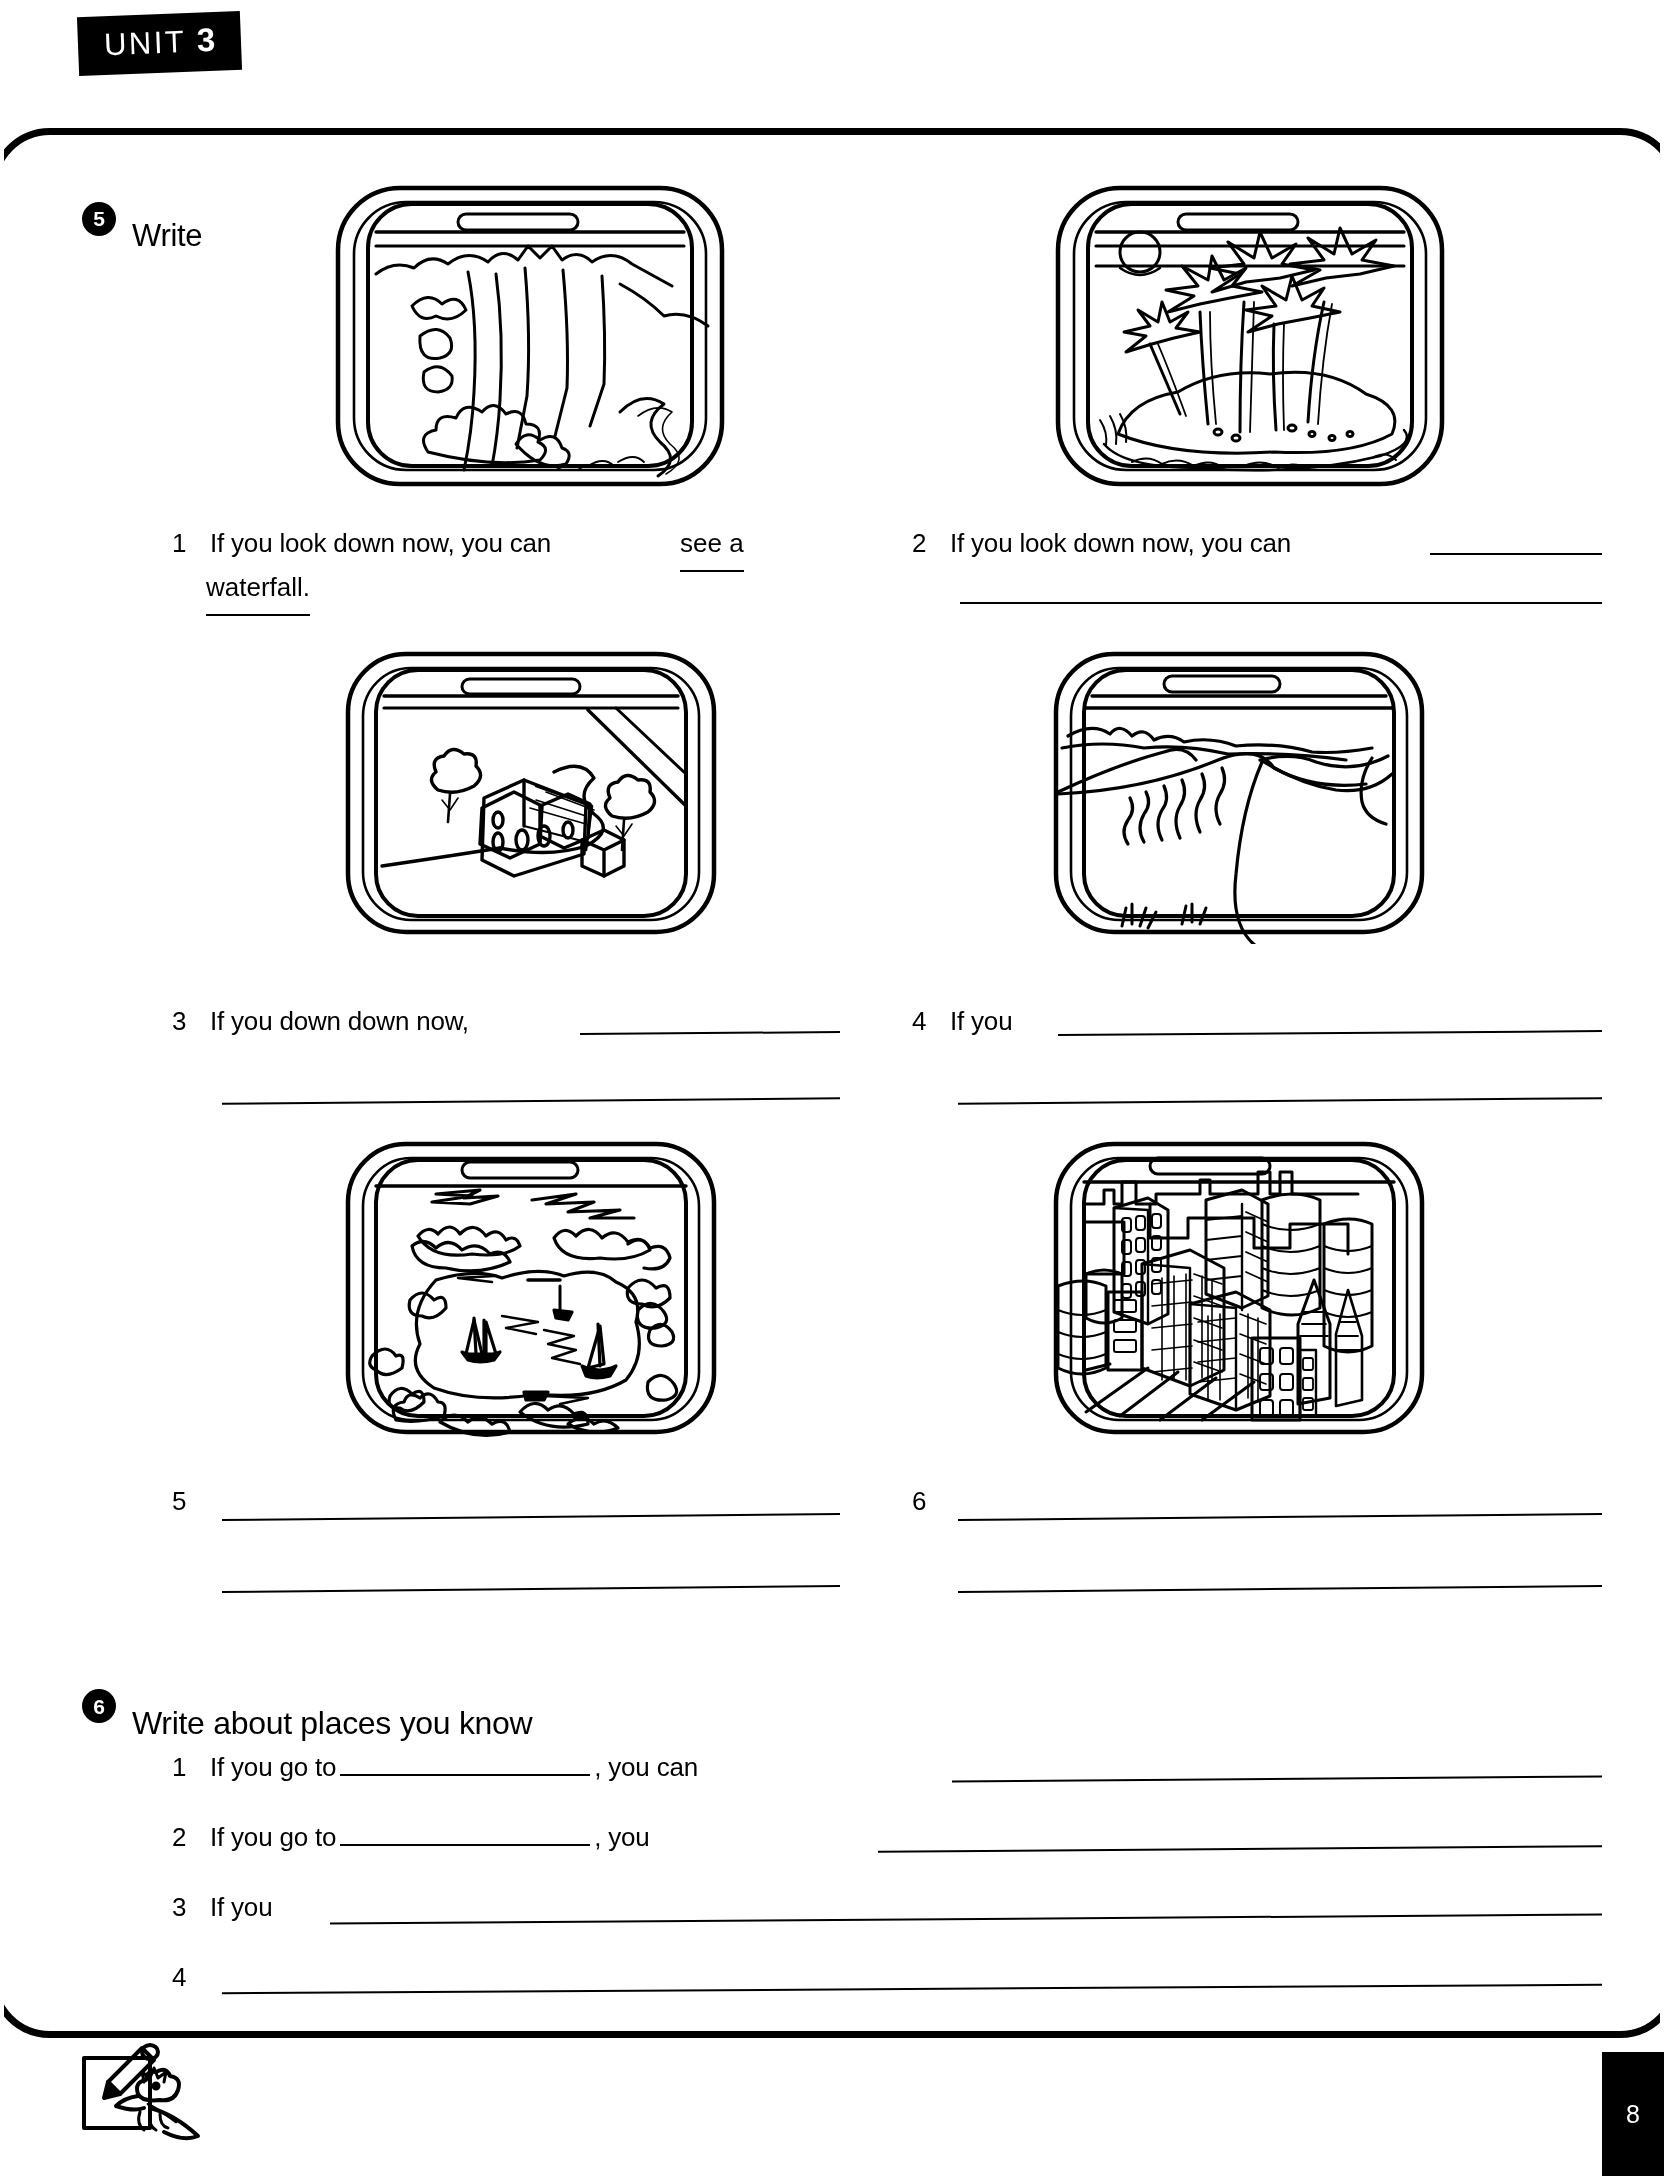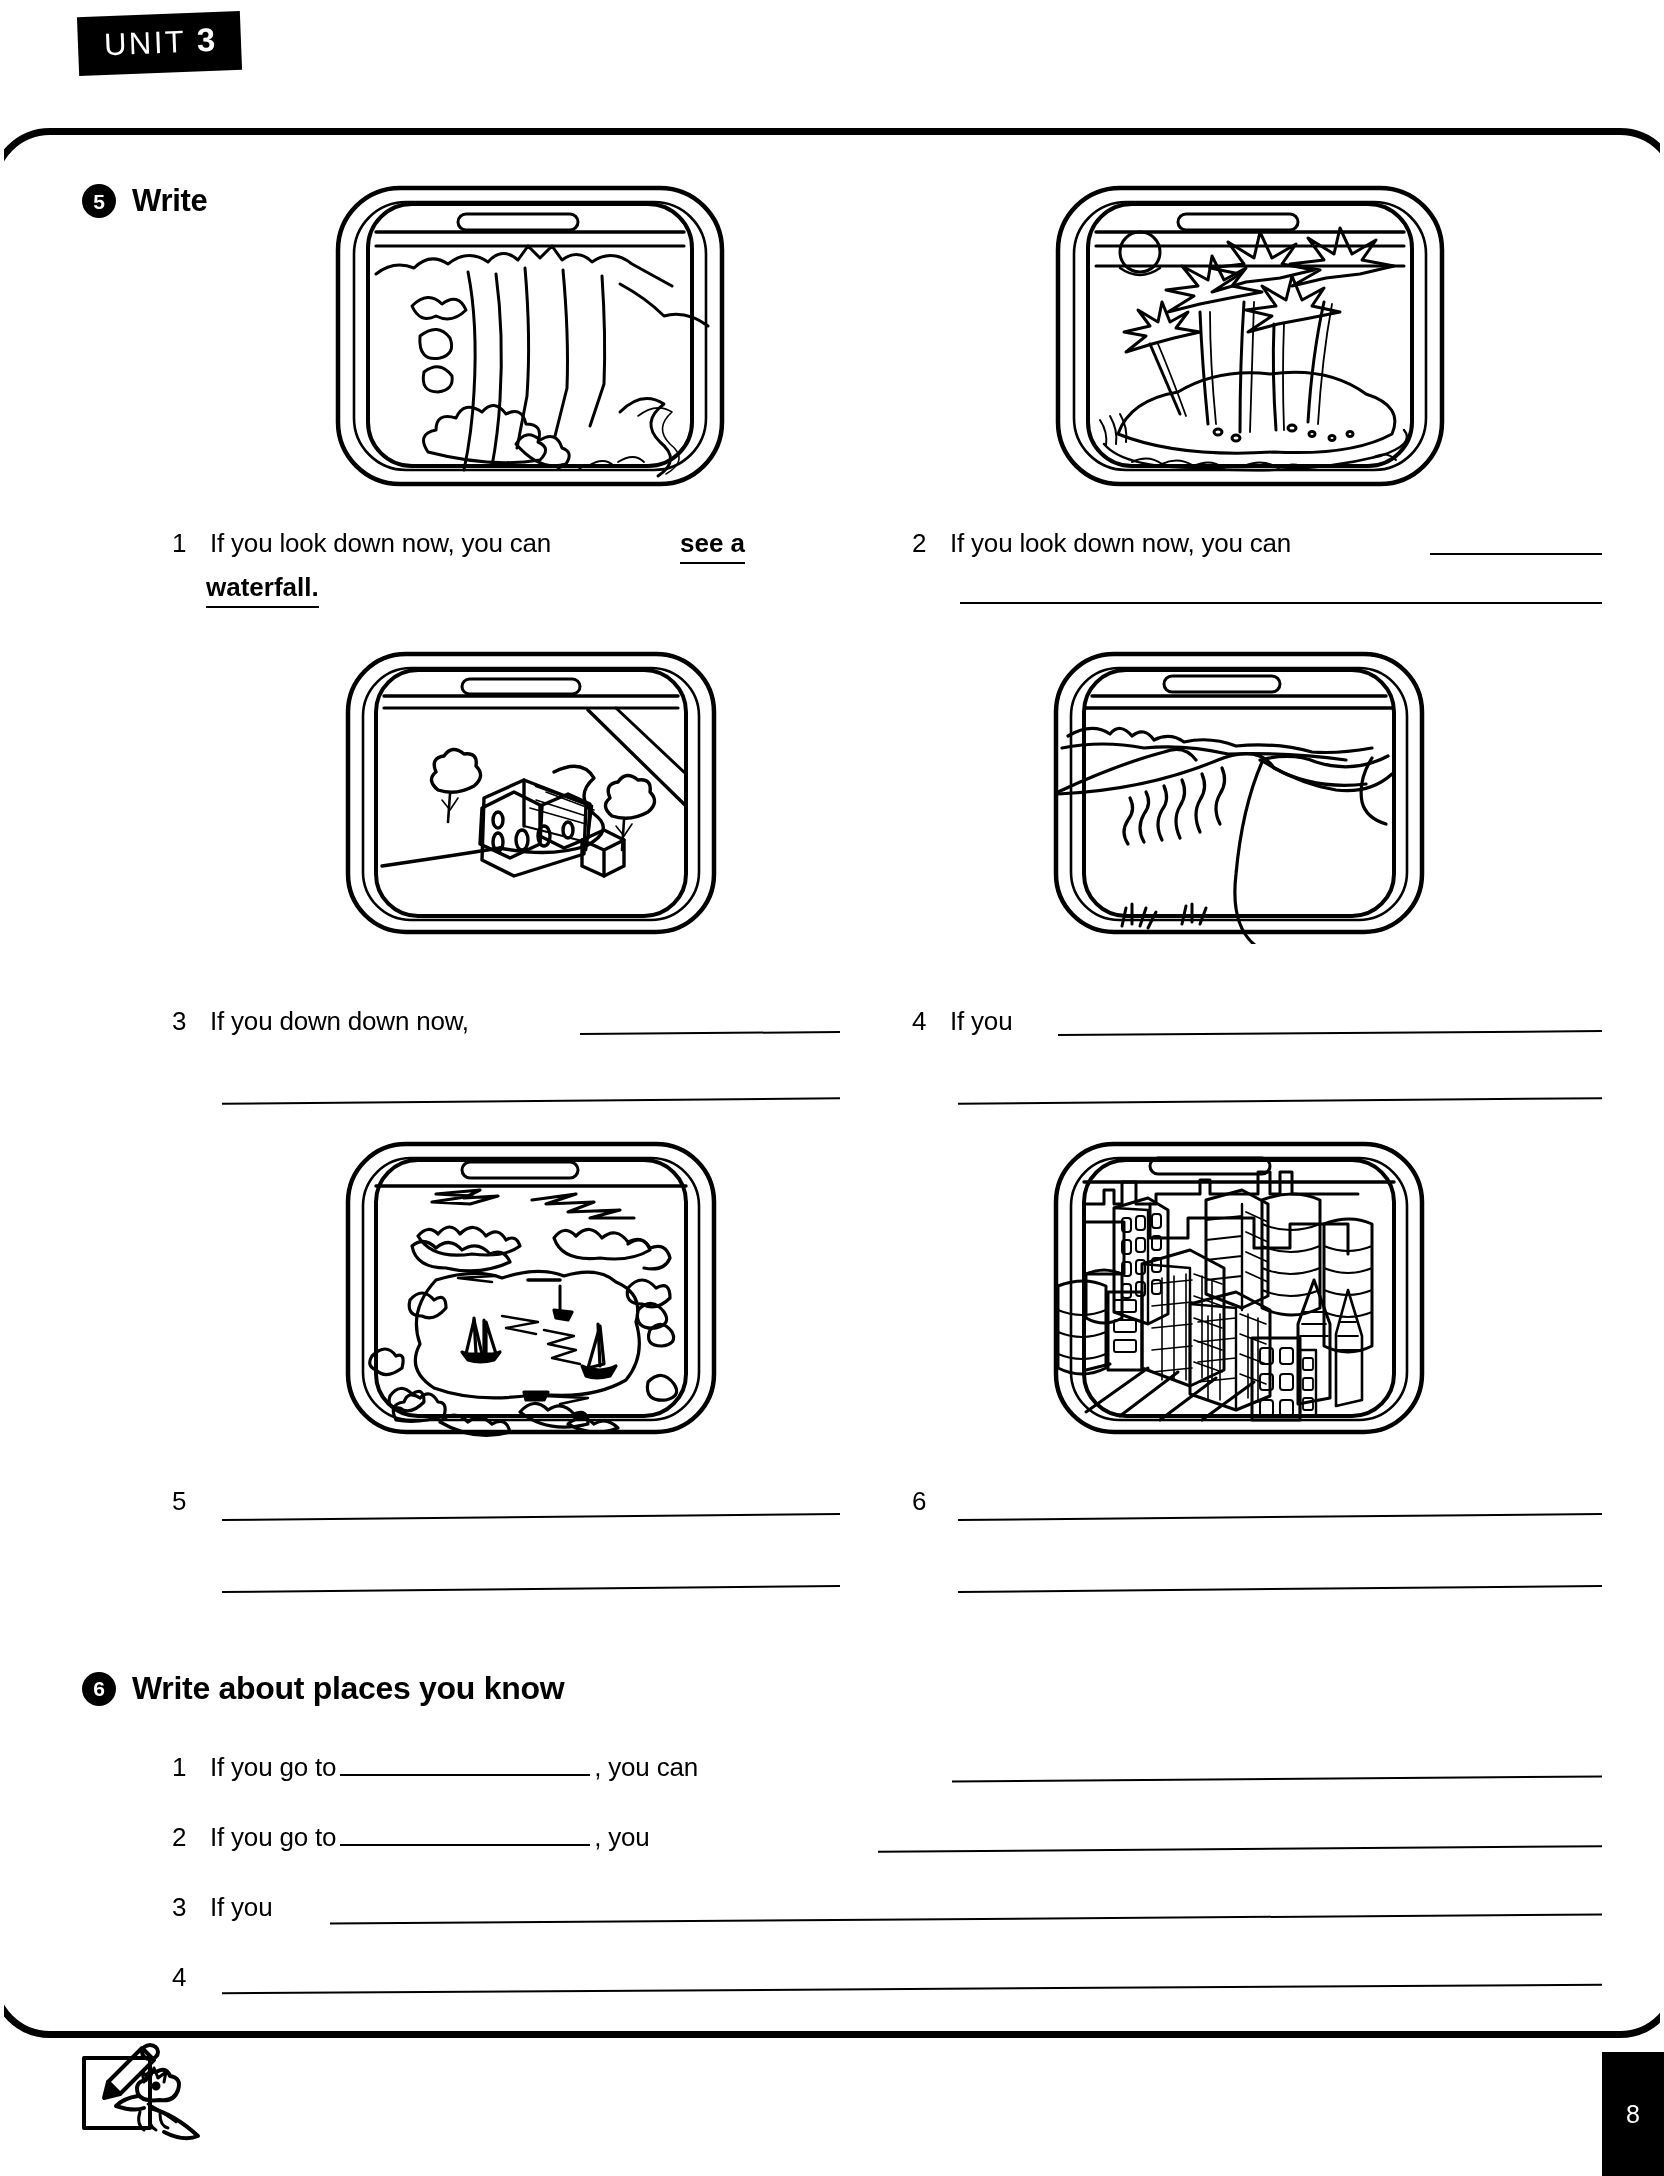--- a/index.html
+++ b/index.html
@@ -77,42 +77,42 @@
     color: #fff;
     font-size: 21px;
     font-weight: 700;
     display: flex;
     align-items: center;
     justify-content: center;
     line-height: 1;
   }
   .ex-title {
     font-size: 31px;
-    font-weight: 700;
+    font-weight: 400;
     letter-spacing: -0.3px;
+    margin-top: 35px;
   }
   .ex-title.big { font-size: 32px; }
 
   
   .window-frame { position: absolute; }
 
   
   .q-row {
     position: absolute;
     display: flex;
     align-items: baseline;
     font-size: 26px;
     letter-spacing: -0.2px;
   }
   .q-num { width: 38px; flex: none; }
   .q-text { white-space: nowrap; }
   .u-answer {
     border-bottom: 2.5px solid #000;
-    padding-bottom: 3px;
-    font-weight: bold;
+    padding-bottom: 11px;
   }
   .blank-inline {
     display: inline-block;
     border-bottom: 2.5px solid #000;
     height: 22px;
   }
   .rule-line {
     position: absolute;
     border-bottom: 2.5px solid #000;
     height: 0;

